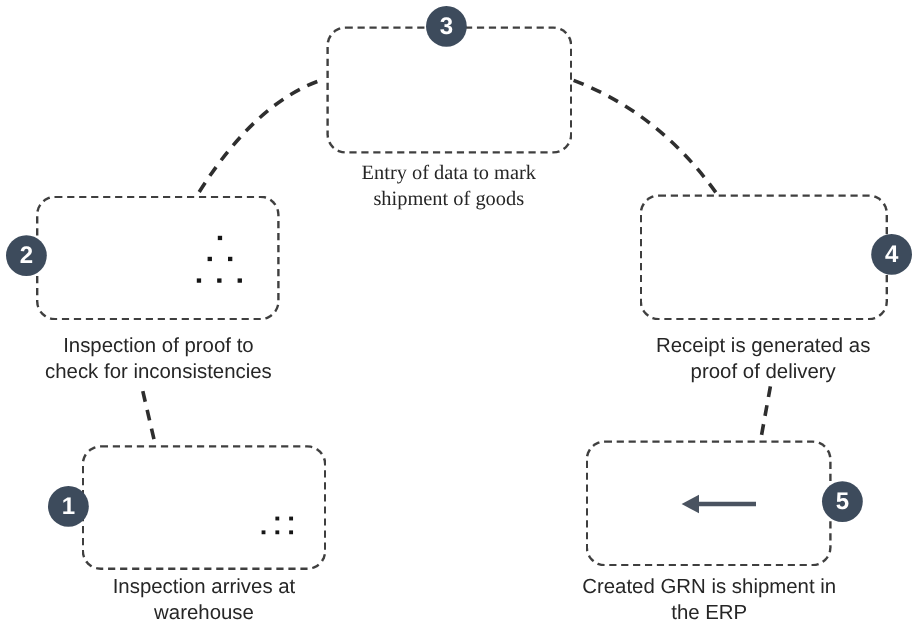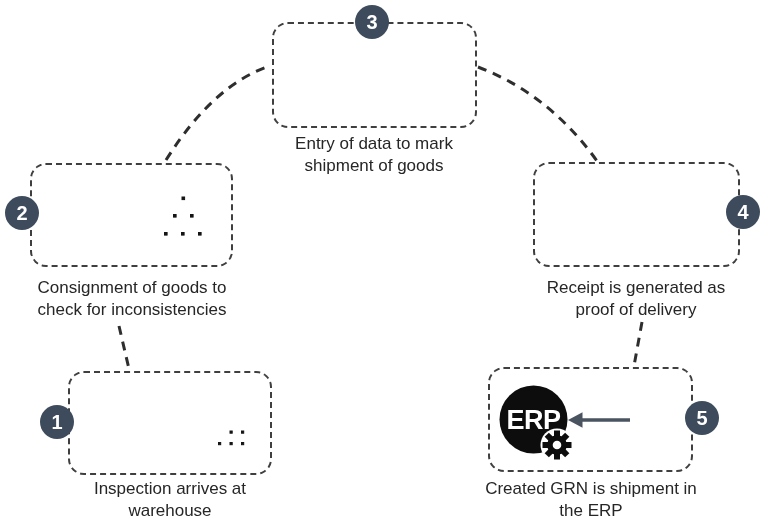--- a/index.html
+++ b/index.html
@@ -65,21 +65,21 @@
       <line x1="25" y1="63.5" x2="55" y2="63.5" stroke-width="3"></line>
     </svg>
   </span>
   <span class="icon" style="left:386px;top:39px;">
     <svg width="66" height="72" viewBox="0 0 66 72" fill="none">
       <circle cx="33" cy="20" r="16.5" stroke-width="2.6"></circle>
       <path d="M17,15 Q20,3 35,3.5 Q31,9.5 40,10 Q46,10.5 48.5,16" stroke-width="2.6"></path>
       <path d="M4,70 Q4,48 20,43.5 Q27,41.5 29,42.5 L33,47 L37,42.5 Q39,41.5 46,43.5 Q62,48 62,70" stroke-width="2.6"></path>
     </svg>
   </span>
-  <div class="caption" style="left:254px;top:133px;width:240px;">Entry of data to mark
+  <div class="caption" style="left:254px;top:133px;width:240px;font-family:Liberation Serif, serif;">Entry of data to mark
 shipment of goods</div>
 
   <div class="dashed-box" style="left:30px;top:163px;width:203px;height:104px;"></div>
   <div class="badge" style="left:5px;top:196px;">2</div>
   <span class="icon" style="left:53px;top:171px;">
     <svg width="36" height="86" viewBox="0 0 36 86" fill="none">
       <circle cx="18" cy="9.5" r="8.5" stroke-width="2.6"></circle>
       <path d="M8.5,40 Q7,22 18,22 Q29,22 27.5,40 L27.5,83 H20 L20,52 H16 L16,83 H8.5 Z" stroke-width="2.6"></path>
     </svg>
   </span>
@@ -109,21 +109,21 @@
       <g fill="currentColor" stroke="none">
         <rect x="24" y="6" width="2.6" height="2.6"></rect>
         <rect x="15.5" y="23.5" width="2.6" height="2.6"></rect>
         <rect x="32.5" y="23.5" width="2.6" height="2.6"></rect>
         <rect x="6.5" y="41.5" width="2.6" height="2.6"></rect>
         <rect x="23.5" y="41.5" width="2.6" height="2.6"></rect>
         <rect x="40.5" y="41.5" width="2.6" height="2.6"></rect>
       </g>
     </svg>
   </span>
-  <div class="caption" style="left:2px;top:277px;width:260px;">Consignment of goods to
+  <div class="caption" style="left:2px;top:277px;width:260px;">Inspection of proof to
 check for inconsistencies</div>
 
   <div class="dashed-box" style="left:68px;top:371px;width:204px;height:104px;"></div>
   <div class="badge" style="left:40px;top:405px;">1</div>
   <span class="icon" style="left:82px;top:401px;">
     <svg width="90" height="58" viewBox="0 0 90 58" fill="none">
       <rect x="2" y="3" width="56" height="38" stroke-width="3"></rect>
       <line x1="2" y1="31" x2="58" y2="31" stroke-width="3"></line>
       <path d="M58,11 H69 Q74,11 76,15 L80,22 Q81,24 81,27 V37 Q81,41 77,41 H58" stroke-width="3"></path>
       <path d="M61,15 H68 Q71,15 72.5,18 L75,23 H61 Z" stroke-width="2.5"></path>
@@ -176,39 +176,20 @@
       <circle cx="33" cy="20" r="16.5" stroke-width="2.6"></circle>
       <path d="M17,15 Q20,3 35,3.5 Q31,9.5 40,10 Q46,10.5 48.5,16" stroke-width="2.6"></path>
       <path d="M4,70 Q4,48 20,43.5 Q27,41.5 29,42.5 L33,47 L37,42.5 Q39,41.5 46,43.5 Q62,48 62,70" stroke-width="2.6"></path>
     </svg>
   </span>
   <div class="caption" style="left:516px;top:277px;width:240px;">Receipt is generated as
 proof of delivery</div>
 
   <div class="dashed-box" style="left:488px;top:367px;width:205px;height:105px;"></div>
   <div class="badge" style="left:685px;top:401px;">5</div>
-  <span class="icon" style="left:496px;top:382px;">
-    <svg width="88" height="86" viewBox="0 0 88 86">
-      <circle class="erp-circle" cx="37.5" cy="37.5" r="34"></circle>
-      <text class="erp-text" x="37.5" y="47" text-anchor="middle">ERP</text>
-      <circle class="gear-sep" cx="61" cy="63" r="16.5"></circle>
-      <g class="gear-part" transform="translate(61,63)">
-        <rect x="-3" y="-14.5" width="6" height="8"></rect>
-        <rect x="-3" y="-14.5" width="6" height="8" transform="rotate(45)"></rect>
-        <rect x="-3" y="-14.5" width="6" height="8" transform="rotate(90)"></rect>
-        <rect x="-3" y="-14.5" width="6" height="8" transform="rotate(135)"></rect>
-        <rect x="-3" y="-14.5" width="6" height="8" transform="rotate(180)"></rect>
-        <rect x="-3" y="-14.5" width="6" height="8" transform="rotate(225)"></rect>
-        <rect x="-3" y="-14.5" width="6" height="8" transform="rotate(270)"></rect>
-        <rect x="-3" y="-14.5" width="6" height="8" transform="rotate(315)"></rect>
-        <circle r="9.8"></circle>
-        <circle class="gear-sep" r="4.3"></circle>
-      </g>
-    </svg>
-  </span>
   <span class="icon arrow-icon" style="left:566px;top:408px;">
     <svg width="66" height="24" viewBox="0 0 66 24">
       <line x1="64" y1="12" x2="15" y2="12" stroke="currentColor" stroke-width="3.6"></line>
       <polygon points="2,12 16.5,4.2 16.5,19.8" fill="currentColor"></polygon>
     </svg>
   </span>
   <span class="icon" style="left:628px;top:385px;">
     <svg width="50" height="68" viewBox="0 0 50 68" fill="none">
       <path d="M2.5,2.5 H33 L47.5,17 V65.5 H2.5 Z" stroke-width="3"></path>
       <path d="M33,2.5 V17 H47.5" stroke-width="2.4"></path>

